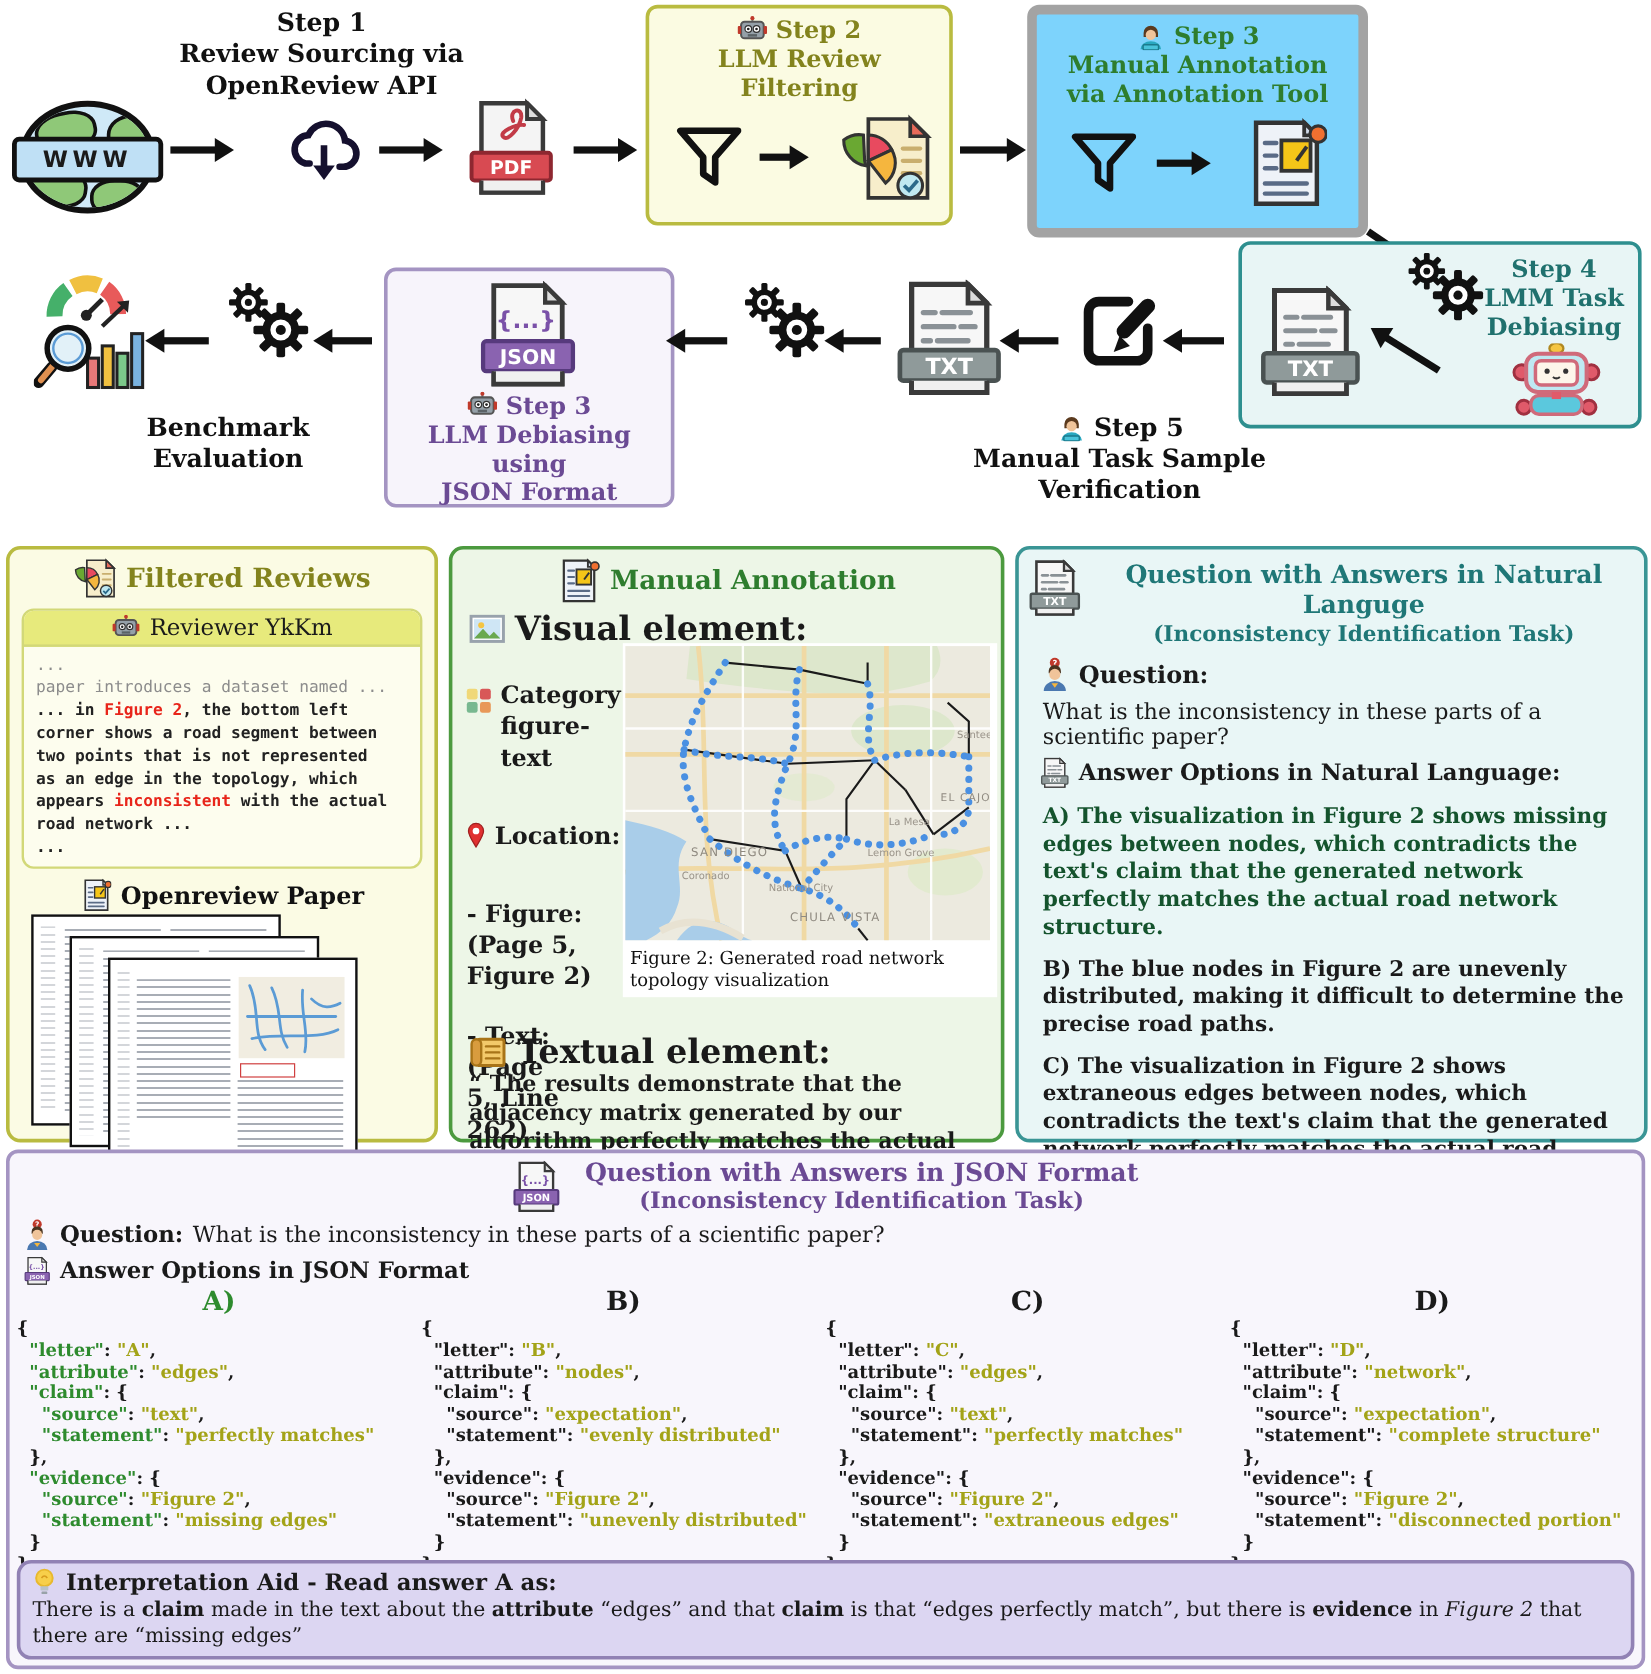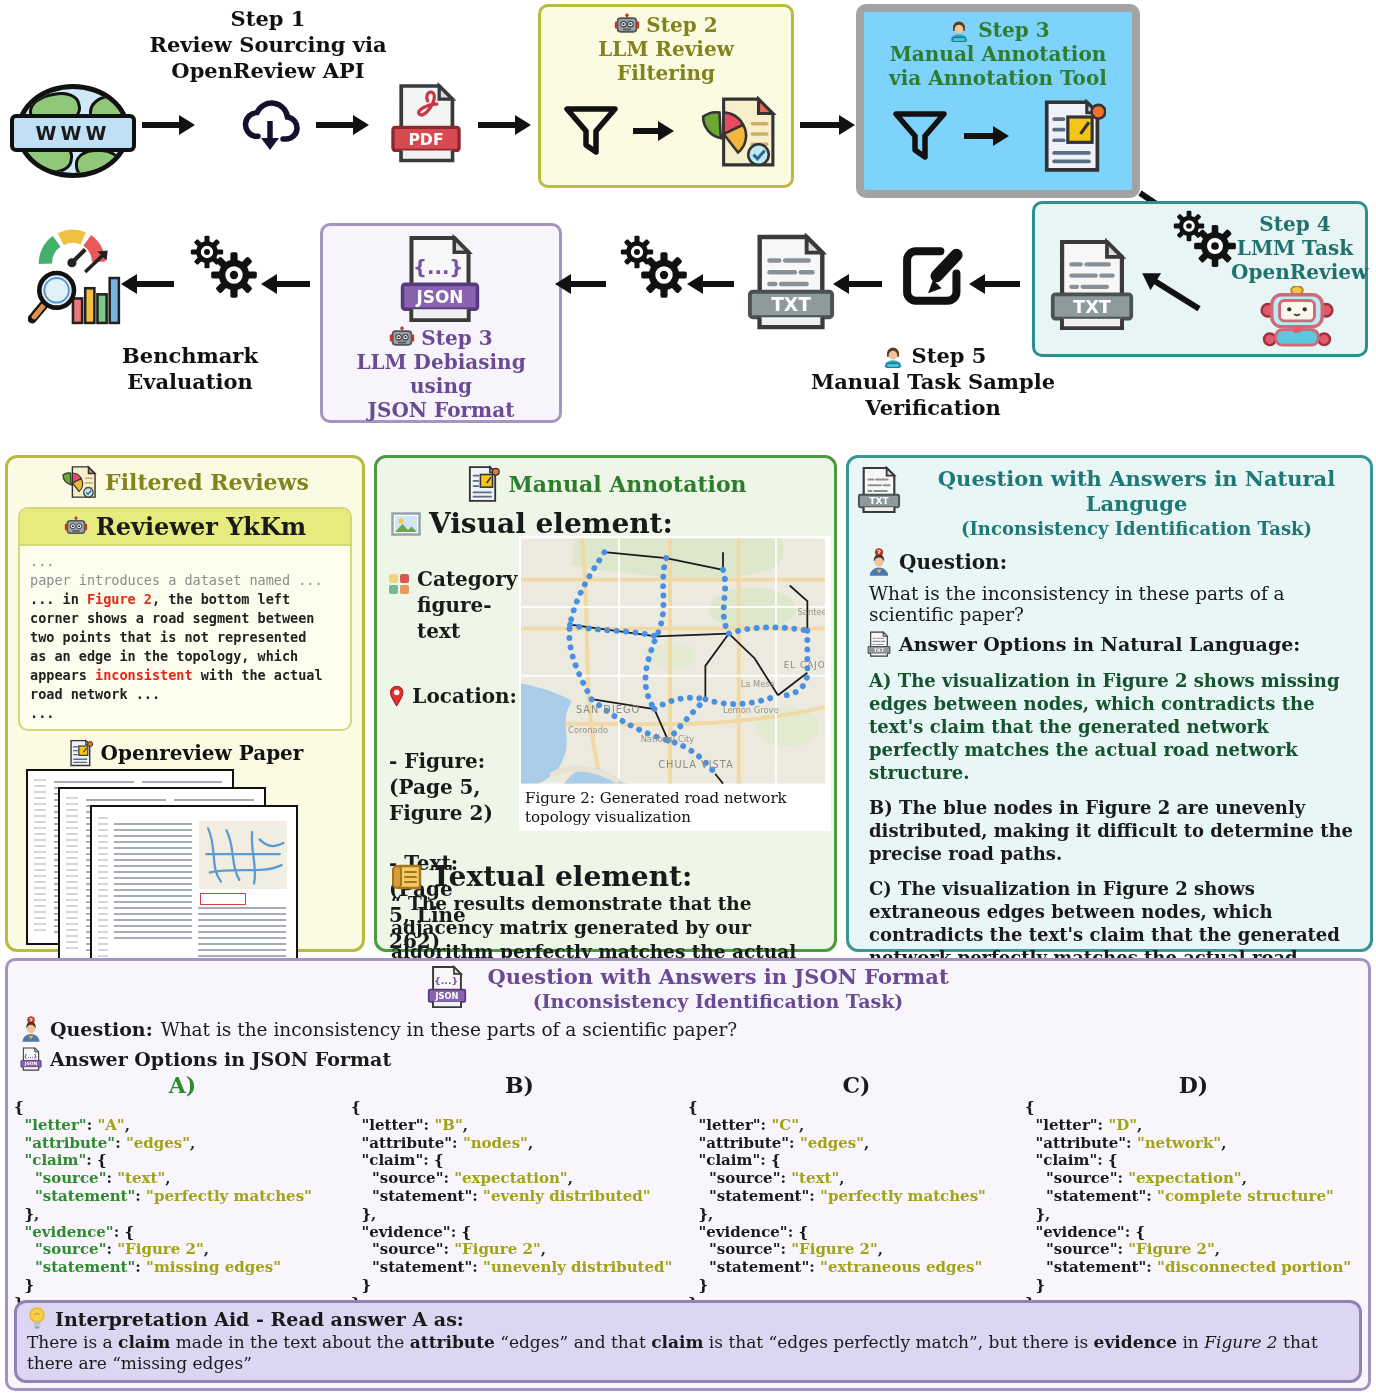--- a/index.html
+++ b/index.html
@@ -27,21 +27,21 @@
   .globe-band{position:absolute;left:-6px;right:-6px;top:30px;height:30px;background:#bfe0f5;border:4px solid #111;border-radius:6px;display:flex;align-items:center;justify-content:center;font:bold 19px "DejaVu Sans",sans-serif;letter-spacing:4px}
   
   .panels{position:absolute;left:5px;top:455px;display:flex;gap:9px}
   .panel{border-radius:12px;height:497px;box-sizing:border-box;position:relative}
   .p1{width:360px;background:#fbfbe4;border:3px solid #b9bb40}
   .p2{width:463px;background:#edf6e7;border:3px solid #4c9a3f}
   .p3{width:527px;background:#e9f6f6;border:3px solid #3a9595}
   .phead{display:flex;align-items:center;justify-content:center;gap:8px;font-weight:bold;font-size:22px;padding-top:7px}
   
   .revbox{margin:8px 10px 0 10px;background:#fdfdee;border:2px solid #d2d878;border-radius:10px;overflow:hidden}
-  .revband{background:#e7ea7c;display:flex;align-items:center;justify-content:center;gap:8px;font-weight:bold;font-size:24px;padding:3px 12px;border-bottom:2px solid #d2d878}
+  .revband{background:#e7ea7c;display:flex;align-items:center;justify-content:center;gap:8px;font-weight:normal;font-size:19px;padding:3px 12px;border-bottom:2px solid #d2d878}
   .revtext{font-family:"DejaVu Sans Mono",monospace;font-size:13.5px;line-height:19px;padding:6px 10px;white-space:pre-wrap;font-weight:bold;color:#222}
   .sg-gy{color:#8c8c8c;font-weight:normal}
   .sg-r{color:#e8251a;font-weight:bold}
   
   .pgstack{position:relative;margin:2px 8px;height:212px}
   .pg{position:absolute;width:204px;height:172px;background:#fff;border:2.5px solid #111}
   .lncol{position:absolute;background:repeating-linear-gradient(to bottom,#a8adb5 0 1.6px,transparent 1.6px 6px)}
   .redbx{position:absolute;border:1.5px solid #d04040}
   
   .malabel{display:flex;align-items:center;gap:8px;font-weight:bold;font-size:28px;padding:4px 0 0 14px}
@@ -56,21 +56,21 @@
   
   .p3 .ptitle{display:flex;align-items:flex-start;gap:8px;padding:8px 6px 0 8px}
   .p3 .ptx{flex:1;text-align:center;color:#1f7777;font-weight:bold;font-size:21px;line-height:25px}
   .p3 .psub{font-size:18px}
   .lblrow{display:flex;align-items:center;gap:8px;font-weight:bold;font-size:20px;padding:6px 0 0 18px}
   .qtext{font-size:18.5px;padding:6px 10px 0 20px}
   .opt{font-weight:bold;font-size:18px;line-height:23px;margin:12px 14px 0 20px}
   .opt-a{color:#14532d}
   
   .p4{position:absolute;left:5px;top:958px;width:1366px;height:433px;background:#f8f6fc;border:3px solid #a494c2;border-radius:10px;box-sizing:border-box}
-  .p4title{display:flex;justify-content:center;gap:20px;padding-top:4px}
+  .p4title{display:flex;align-items:center;justify-content:center;gap:20px;padding-top:4px}
   .p4tx{text-align:center;color:#6b4a94;font-weight:bold;font-size:21px;line-height:24px}
   .p4tx .sub{font-size:19px}
   .p4 .lblrow{padding-left:12px;font-size:19px}
   .p4 .qinline{font-weight:normal;font-size:18.5px}
   .optgrid{display:grid;grid-template-columns:repeat(4,1fr);padding:2px 6px 0 6px}
   .opthead{text-align:center;font-weight:bold;font-size:22px;line-height:24px}
   .opthead.oa{color:#2e8b2e}
   .code{white-space:pre;font-family:"DejaVu Serif",serif;font-weight:bold;font-size:15px;line-height:17.8px;color:#1a1a1a;margin-top:2px}
   .sg-k{color:#2e8b2e}
   .sg-v{color:#a3a318}
@@ -408,21 +408,21 @@
         <use href="#sym-gear" x="0" y="0" width="32" height="32"></use>
         <use href="#sym-gear" x="20" y="14" width="44" height="44"></use>
       </svg>
       <div class="arr arr-l" style="left:116px;top:88px;width:52px;transform:rotate(32deg);transform-origin:center"></div>
       <svg class="abs" style="left:14px;top:34px;width:86px;height:94px">
           <use href="#sym-txt"></use>
         </svg>
       <div class="btitle c-teal" style="position:absolute;left:196px;top:8px;width:128px;padding-top:0">
         <div>Step 4</div>
         <div>LMM Task</div>
-        <div>OpenReview</div>
+        <div>Debiasing</div>
       </div>
       <svg class="abs" style="left:216px;top:82px;width:92px;height:64px">
           <use href="#sym-robot-big"></use>
         </svg>
     </div>
   </div>
 
   <div class="panels">
 
     <div class="panel p1">

